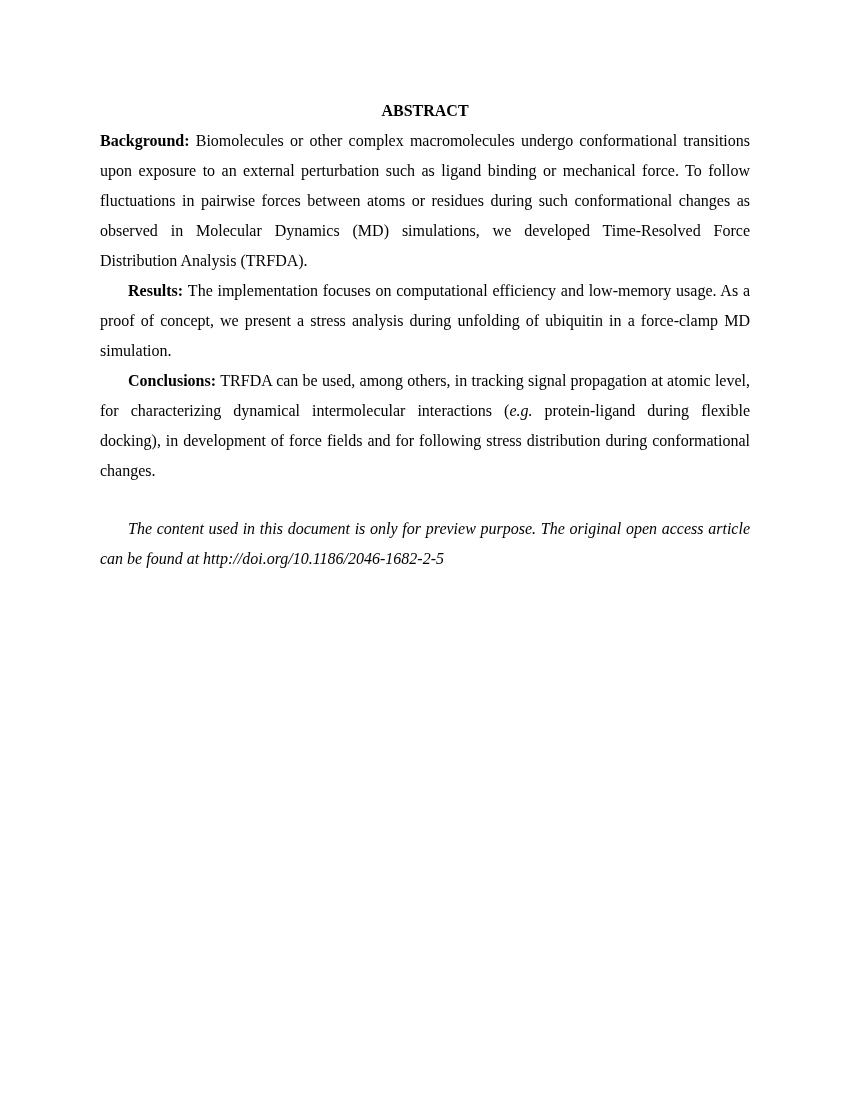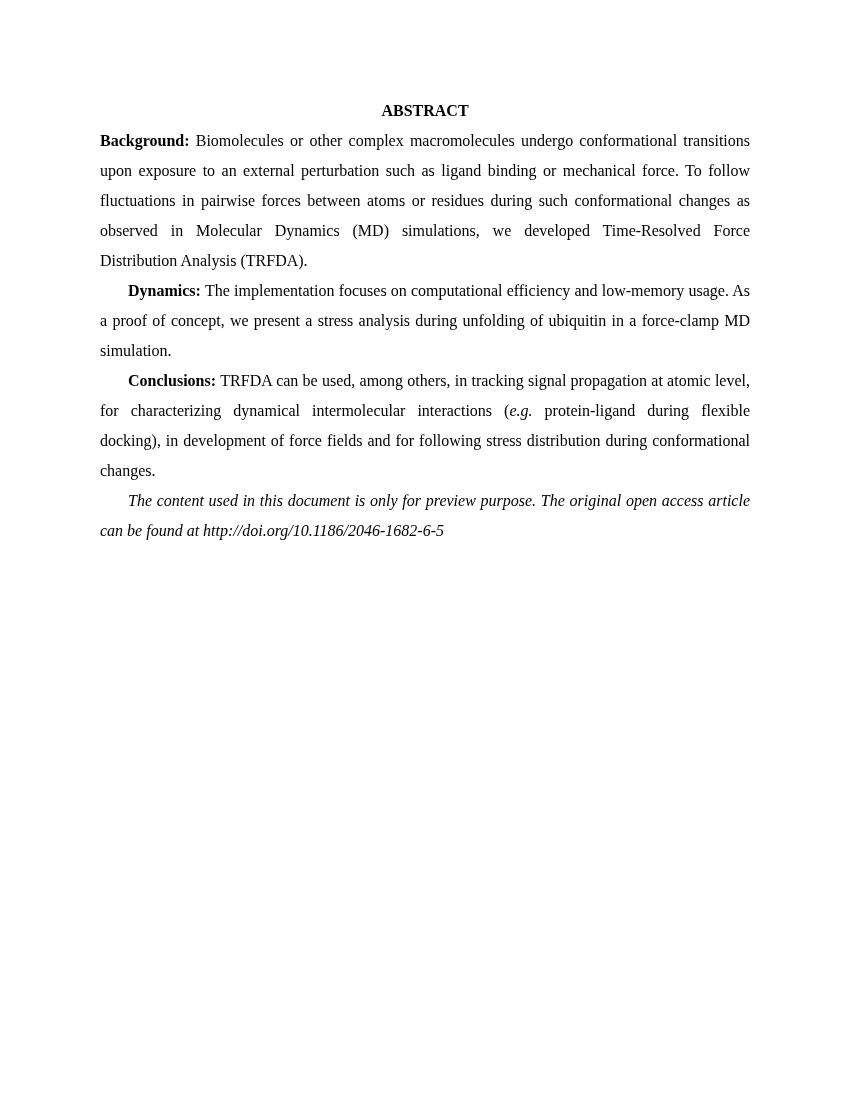--- a/index.html
+++ b/index.html
@@ -27,43 +27,43 @@
     font-weight: bold;
     font-size: 16px;
     line-height: 30px;
   }
   .para {
     text-align: justify;
     margin: 0;
   }
   .para.indent { text-indent: 28px; }
   .label { font-weight: bold; margin-top: 20px; }
-  .italic { font-style: italic; }
+  .italic { font-style: italic; margin-top: 28px; }
   .page-number {
     position: absolute;
     left: 0;
     right: 0;
     top: 1021px;
     text-align: center;
     font-size: 16px;
     line-height: 22px;
   }
 </style>
 </head>
 <body>
 
 <div class="page">
   <div class="content">
 
     <div class="doc-title">ABSTRACT</div>
 
     <p class="para"><span class="label">Background: </span><span>Biomolecules or other complex macromolecules undergo conformational transitions upon exposure to an external perturbation such as ligand binding or mechanical force. To follow fluctuations in pairwise forces between atoms or residues during such conformational changes as observed in Molecular Dynamics (MD) simulations, we developed Time-Resolved Force Distribution Analysis (TRFDA).</span></p>
 
-    <p class="para indent"><span class="label">Dynamics: </span><span>The implementation focuses on computational efficiency and low-memory usage. As a proof of concept, we present a stress analysis during unfolding of ubiquitin in a force-clamp MD simulation.</span></p>
+    <p class="para indent"><span class="label">Results: </span><span>The implementation focuses on computational efficiency and low-memory usage. As a proof of concept, we present a stress analysis during unfolding of ubiquitin in a force-clamp MD simulation.</span></p>
 
     <p class="para indent"><span class="label">Conclusions: </span><span>TRFDA can be used, among others, in tracking signal propagation at atomic level, for characterizing dynamical intermolecular interactions (</span><span class="italic">e.g.</span><span> protein-ligand during flexible docking), in development of force fields and for following stress distribution during conformational changes.</span></p>
 
-    <p class="para indent italic"><span>The content used in this document is only for preview purpose. The original open access article can be found at </span><span>http://doi.org/10.1186/2046-1682-6-5</span></p>
+    <p class="para indent italic"><span>The content used in this document is only for preview purpose. The original open access article can be found at </span><span>http://doi.org/10.1186/2046-1682-2-5</span></p>
 
   </div>
 
   <div class="page-number">2</div>
 </div>
 
 </body></html>

